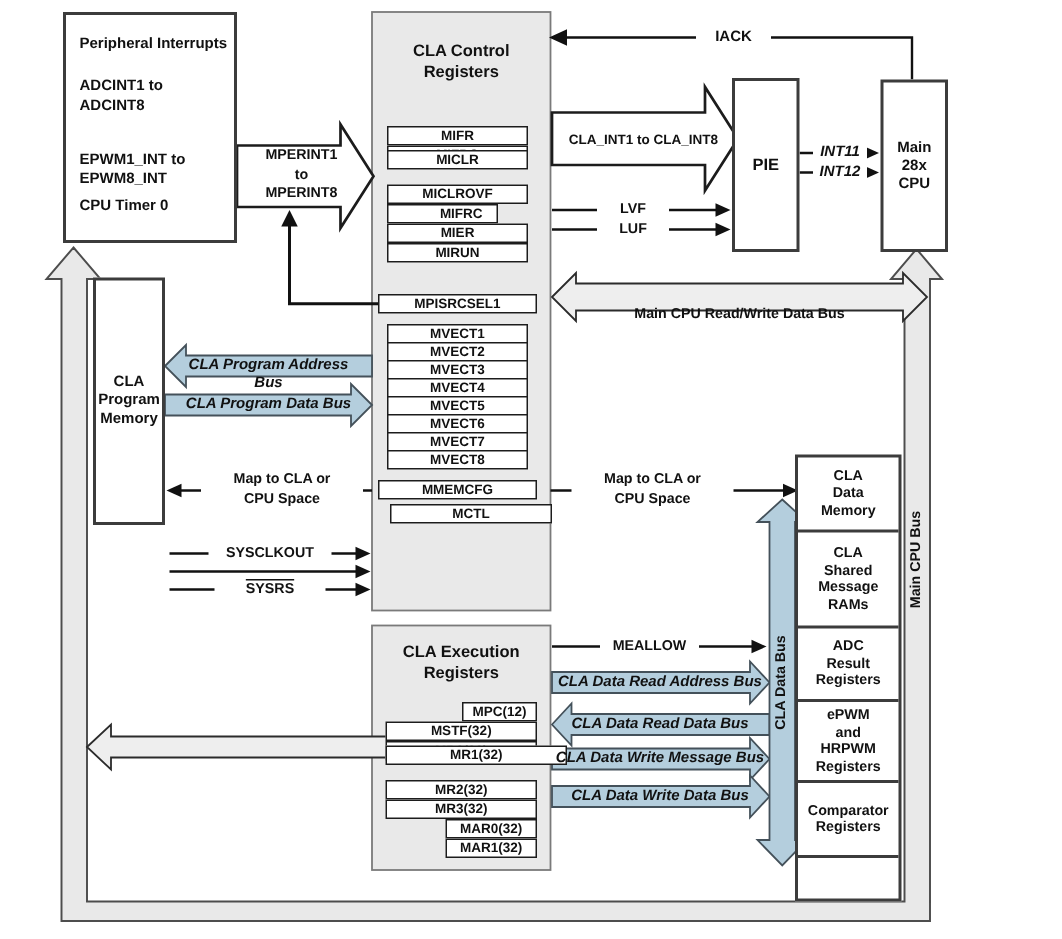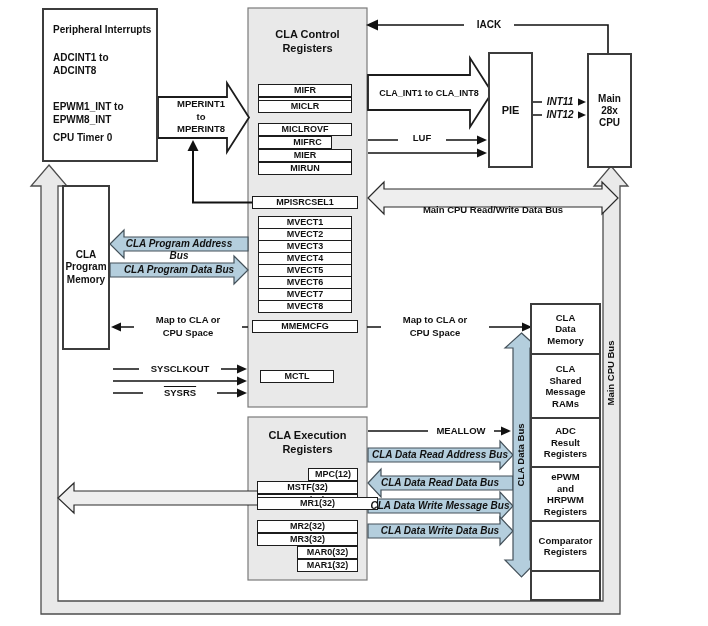--- a/index.html
+++ b/index.html
@@ -107,21 +107,21 @@
   <div class="reg" style="left:258px;top:216px;width:94px;height:13px;">MVECT1</div>
   <div class="reg" style="left:258px;top:228px;width:94px;height:13px;">MVECT2</div>
   <div class="reg" style="left:258px;top:240px;width:94px;height:13px;">MVECT3</div>
   <div class="reg" style="left:258px;top:252px;width:94px;height:13px;">MVECT4</div>
   <div class="reg" style="left:258px;top:264px;width:94px;height:13px;">MVECT5</div>
   <div class="reg" style="left:258px;top:276px;width:94px;height:13px;">MVECT6</div>
   <div class="reg" style="left:258px;top:288px;width:94px;height:13px;">MVECT7</div>
   <div class="reg" style="left:258px;top:300px;width:94px;height:13px;">MVECT8</div>
 
   <div class="reg" style="left:252px;top:320px;width:106px;height:13px;">MMEMCFG</div>
-  <div class="reg" style="left:260px;top:370px;width:74px;height:13px;">MCTL</div>
+  <div class="reg" style="left:260px;top:336px;width:108px;height:13px;">MCTL</div>
 
   <div class="blocktitle" style="left:248px;top:429px;width:119px;">CLA Execution
 Registers</div>
   <div class="reg" style="left:308px;top:468px;width:50px;height:13px;">MPC(12)</div>
   <div class="reg" style="left:257px;top:481px;width:101px;height:13px;">MSTF(32)</div>
   <div class="reg" style="left:257px;top:494px;width:101px;height:13px;">MR0(32)</div>
   <div class="reg" style="left:257px;top:497px;width:121px;height:13px;">MR1(32)</div>
   <div class="reg" style="left:257px;top:520px;width:101px;height:13px;">MR2(32)</div>
   <div class="reg" style="left:257px;top:533px;width:101px;height:13px;">MR3(32)</div>
   <div class="reg" style="left:297px;top:546px;width:61px;height:13px;">MAR0(32)</div>
@@ -160,31 +160,31 @@
 Registers</div>
     <div class="mmrow" style="flex:1;"></div>
   </div>
 
   <div class="lbl wbg" style="left:464px;top:19px;width:46px;font-size:10px;">IACK</div>
   <div class="lbl pre" style="left:165px;top:98px;width:72px;line-height:12.5px;">MPERINT1
 to
 MPERINT8</div>
   <div class="lbl sm" style="left:367px;top:87px;width:124px;">CLA_INT1 to CLA_INT8</div>
   <div class="lbl wbg" style="left:398px;top:134px;width:44px;">LVF</div>
-  <div class="lbl wbg" style="left:398px;top:132px;width:44px;">LUF</div>
+  <div class="lbl wbg" style="left:398px;top:147px;width:44px;">LUF</div>
   <div class="lbl wbg xs" style="left:542px;top:96px;width:32px;">INT11</div>
   <div class="lbl wbg xs" style="left:542px;top:109px;width:32px;">INT12</div>
   <div class="lbl wbg pre" style="left:134px;top:314px;width:104px;line-height:12.5px;">Map to CLA or
 CPU Space</div>
   <div class="lbl wbg pre" style="left:381px;top:314px;width:104px;line-height:12.5px;">Map to CLA or
 CPU Space</div>
   <div class="lbl wbg" style="left:139px;top:363px;width:78px;">SYSCLKOUT</div>
   <div class="lbl wbg" style="left:143px;top:375px;width:70px;margin-top:13px;">CLAENCLK</div>
   <div class="lbl wbg ol" style="left:153px;top:387px;width:50px;">SYSRS</div>
-  <div class="lbl wbg" style="left:428px;top:425px;width:62px;">MEALLOW</div>
+  <div class="lbl wbg" style="left:400px;top:425px;width:62px;">MEALLOW</div>
 
   <div class="lbl" style="left:383px;top:204px;width:220px;">Main CPU Read/Write Data Bus</div>
   <div class="lbl xs" style="left:116px;top:238px;width:126px;">CLA Program Address Bus</div>
   <div class="lbl xs" style="left:116px;top:264px;width:126px;">CLA Program Data Bus</div>
   <div class="lbl xs" style="left:370px;top:449px;width:140px;">CLA Data Read Address Bus</div>
   <div class="lbl xs" style="left:370px;top:477px;width:140px;">CLA Data Read Data Bus</div>
   <div class="lbl xs" style="left:370px;top:500px;width:140px;">CLA Data Write Message Bus</div>
   <div class="lbl xs" style="left:370px;top:525px;width:140px;">CLA Data Write Data Bus</div>
   <div class="lbl rot" style="left:471px;top:449px;width:100px;height:12px;">CLA Data Bus</div>
   <div class="lbl rot" style="left:561px;top:367px;width:100px;height:12px;">Main CPU Bus</div>

